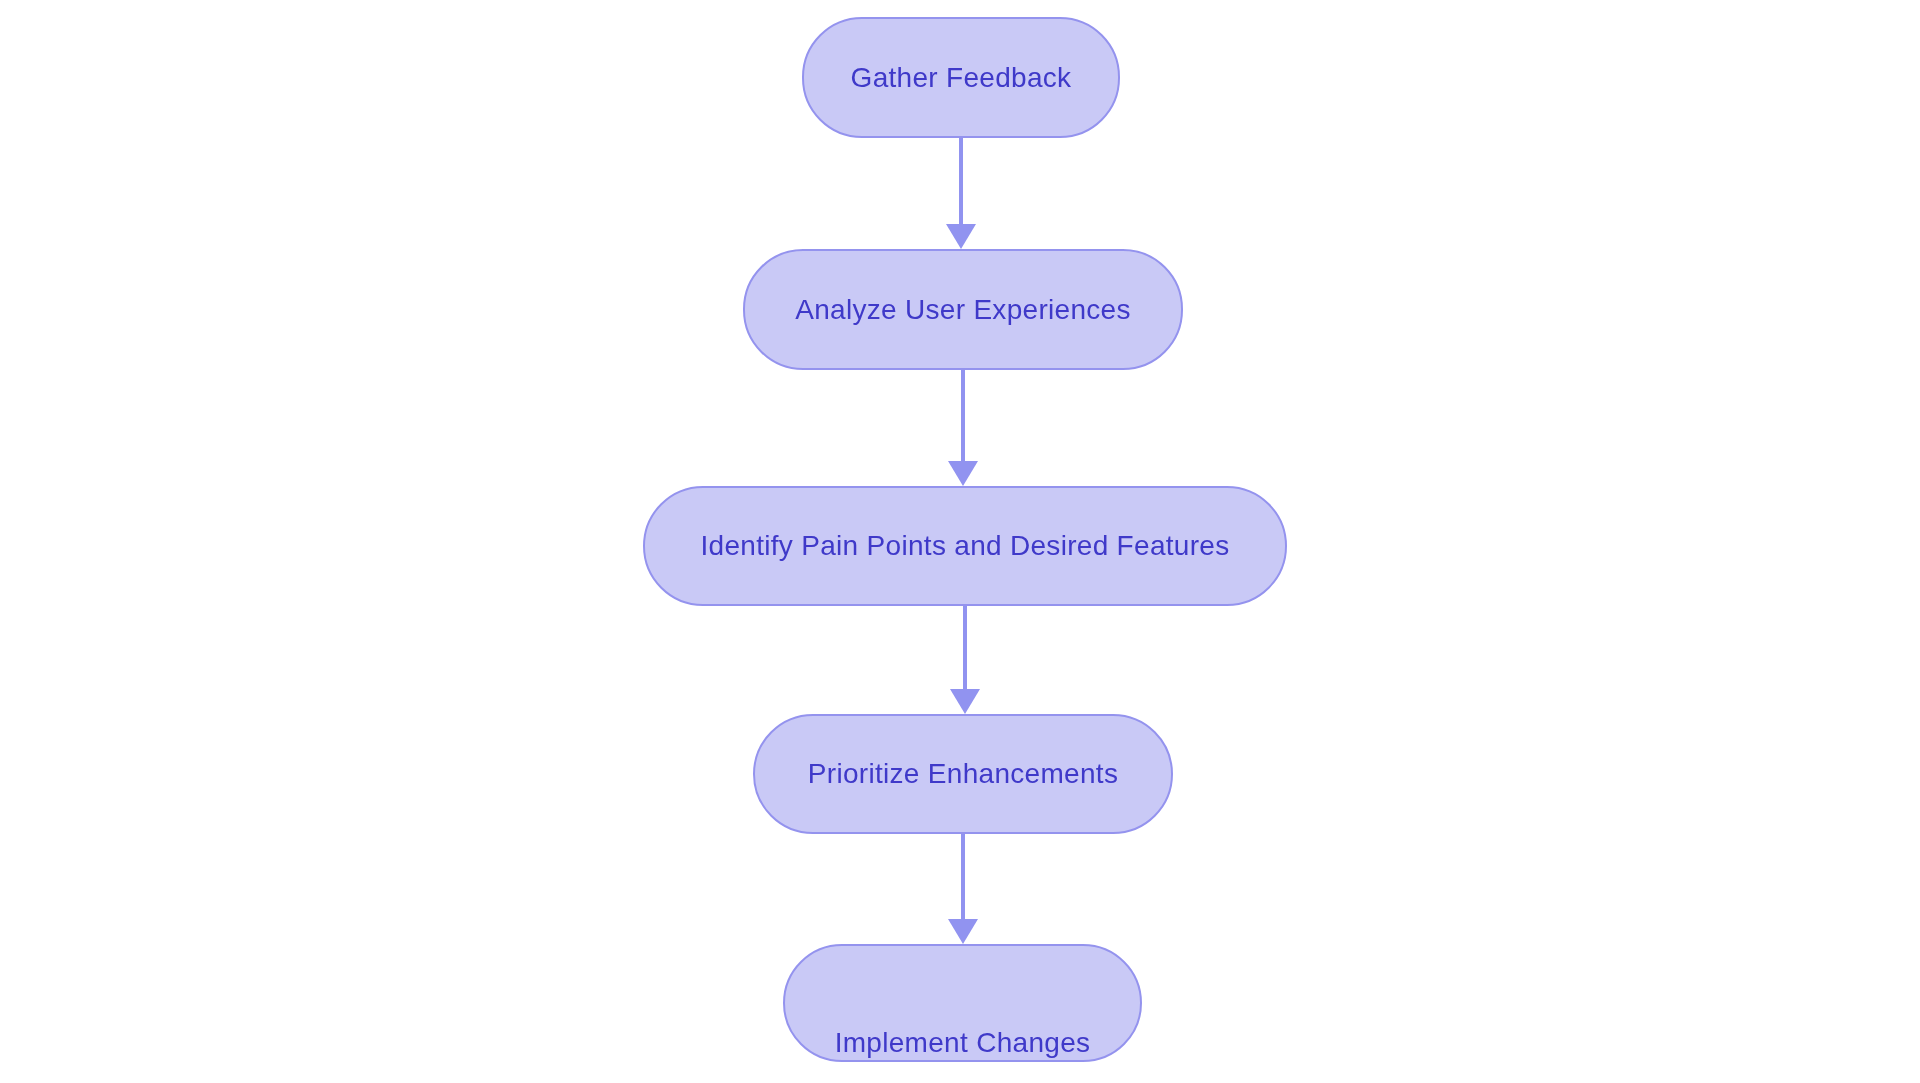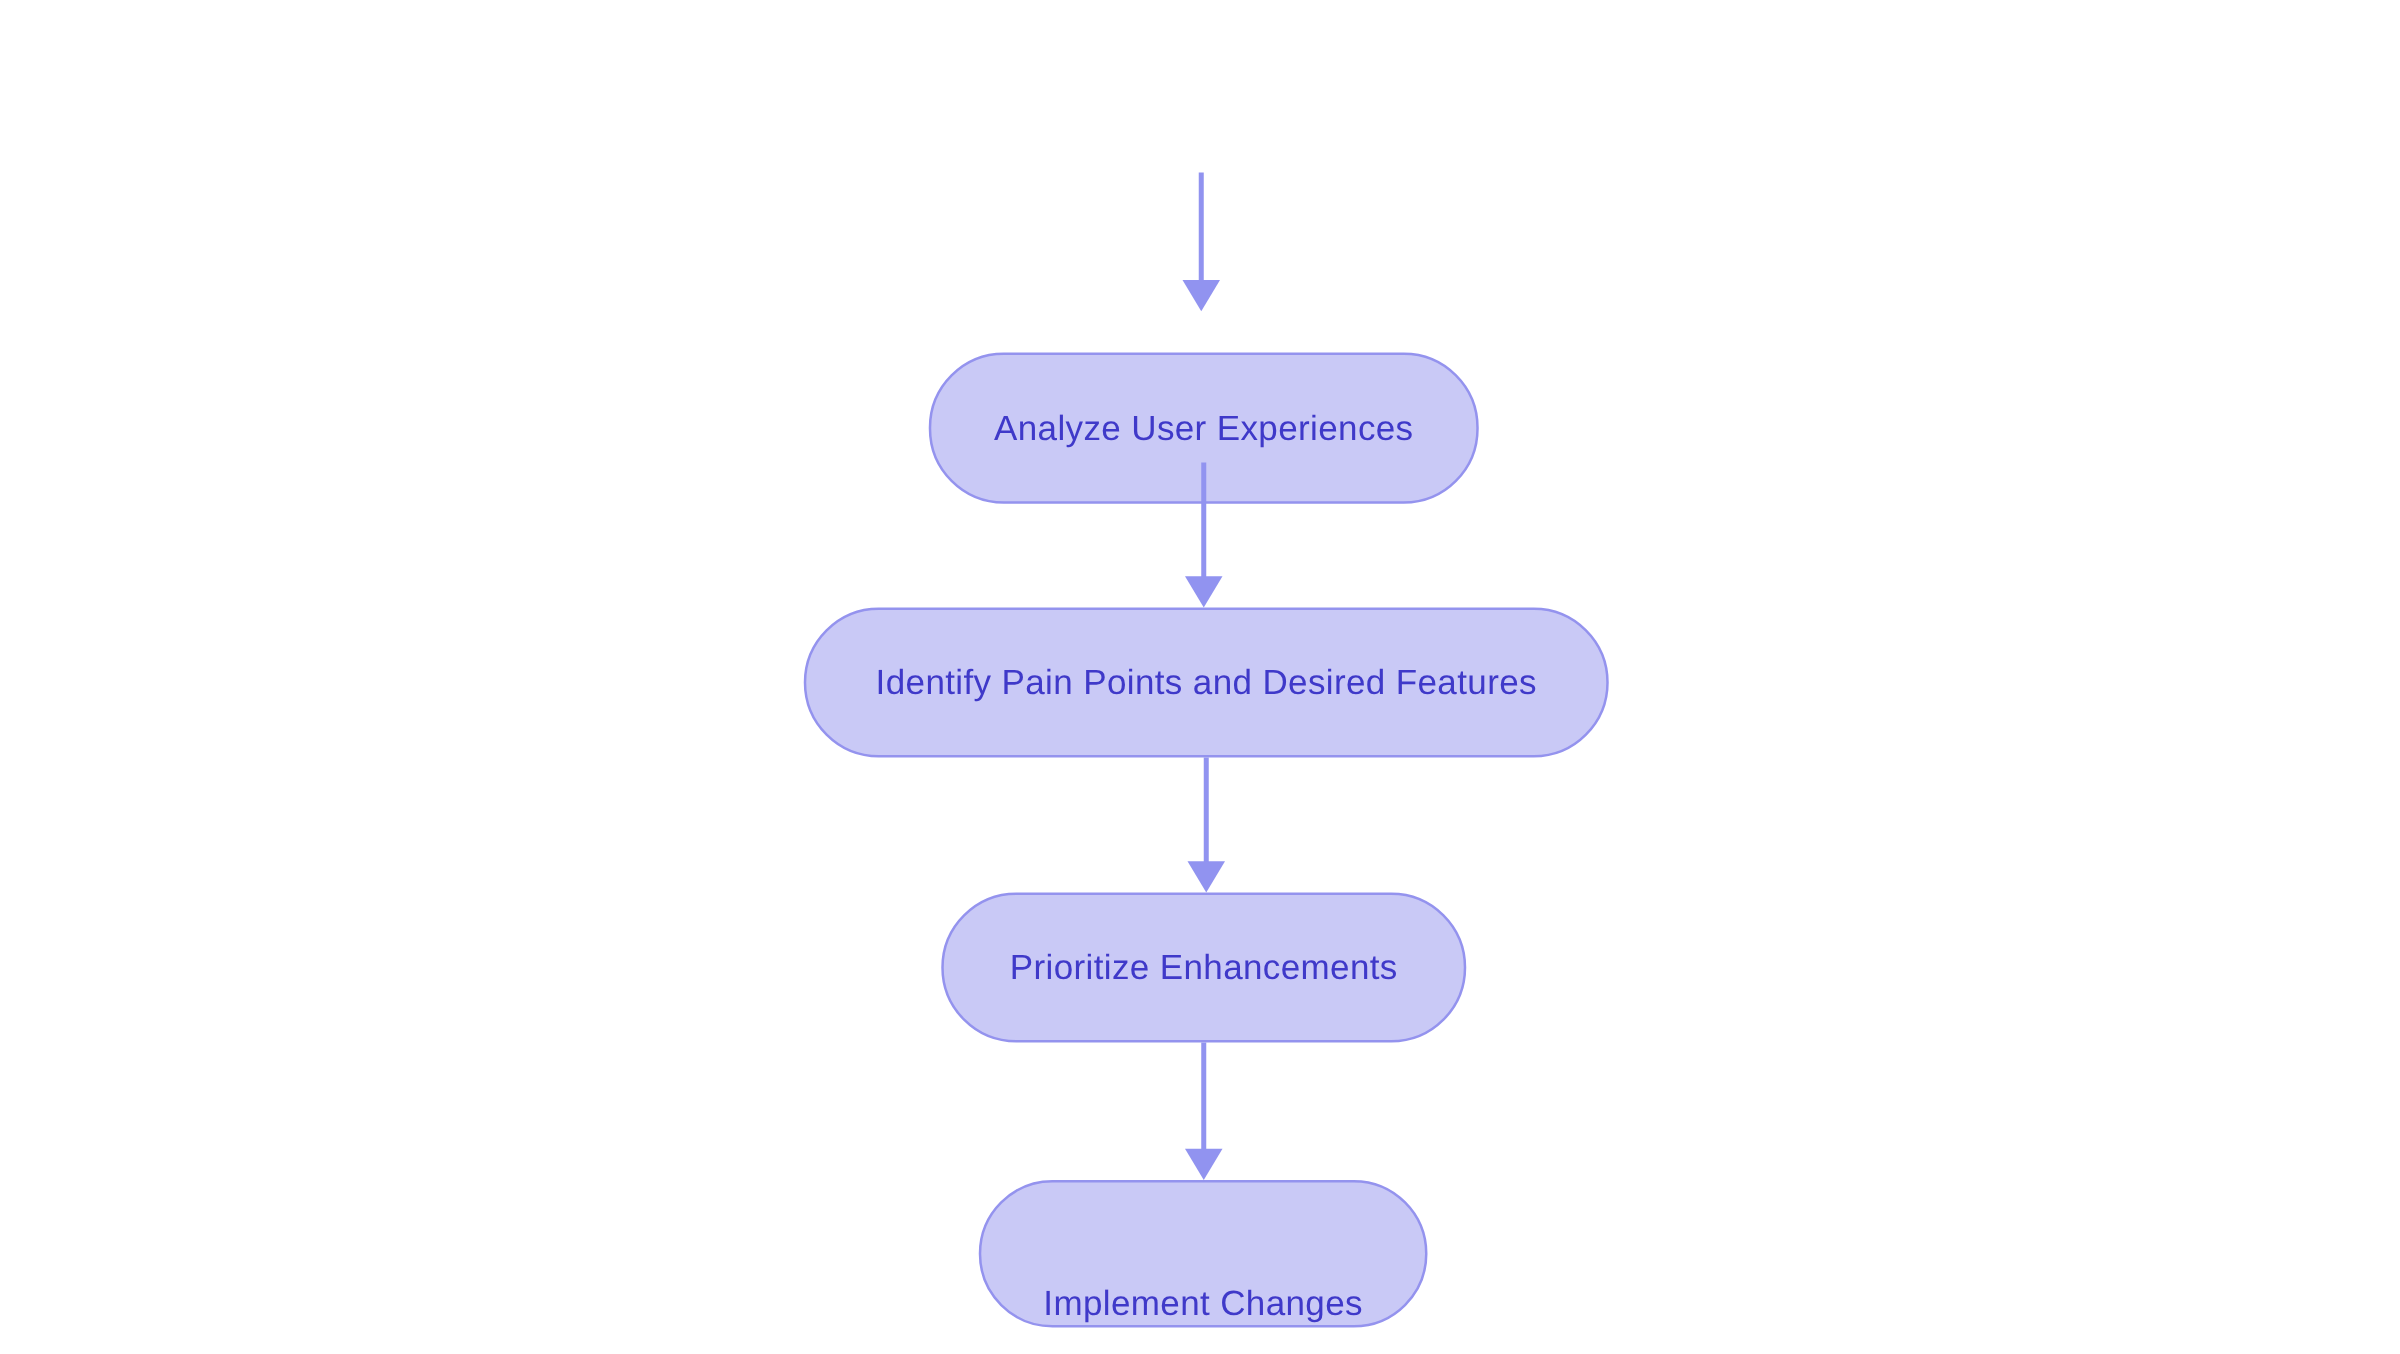--- a/index.html
+++ b/index.html
@@ -48,21 +48,24 @@
     width: 0;
     height: 0;
     border-left: 15px solid transparent;
     border-right: 15px solid transparent;
   }
 </style>
 </head>
 <body>
 
 <div id="canvas">
-  <div class="flow-node" style="left: 743px; top: 249px; width: 440px; height: 121px; background: rgb(201, 201, 246); border-color: rgb(148, 147, 238); color: rgb(63, 57, 201); margin-top: 33px;">
+  <div class="flow-node" style="left: 802px; top: 17px; width: 318px; height: 121px; background: rgb(201, 201, 246); border-color: rgb(148, 147, 238); color: rgb(63, 57, 201);">
+    <span>Gather Feedback</span>
+  </div>
+  <div class="flow-node" style="left: 743px; top: 249px; width: 440px; height: 121px; background: rgb(201, 201, 246); border-color: rgb(148, 147, 238); color: rgb(63, 57, 201);">
     <span>Analyze User Experiences</span>
   </div>
   <div class="flow-node" style="left: 643px; top: 486px; width: 644px; height: 120px; background: rgb(201, 201, 246); border-color: rgb(148, 147, 238); color: rgb(63, 57, 201);">
     <span>Identify Pain Points and Desired Features</span>
   </div>
   <div class="flow-node" style="left: 753px; top: 714px; width: 420px; height: 120px; background: rgb(201, 201, 246); border-color: rgb(148, 147, 238); color: rgb(63, 57, 201);">
     <span>Prioritize Enhancements</span>
   </div>
   <div class="flow-node" style="left: 783px; top: 944px; width: 359px; height: 118px; background: rgb(201, 201, 246); border-color: rgb(148, 147, 238); color: rgb(63, 57, 201); align-items: flex-end;">
     <span>Implement Changes</span>

